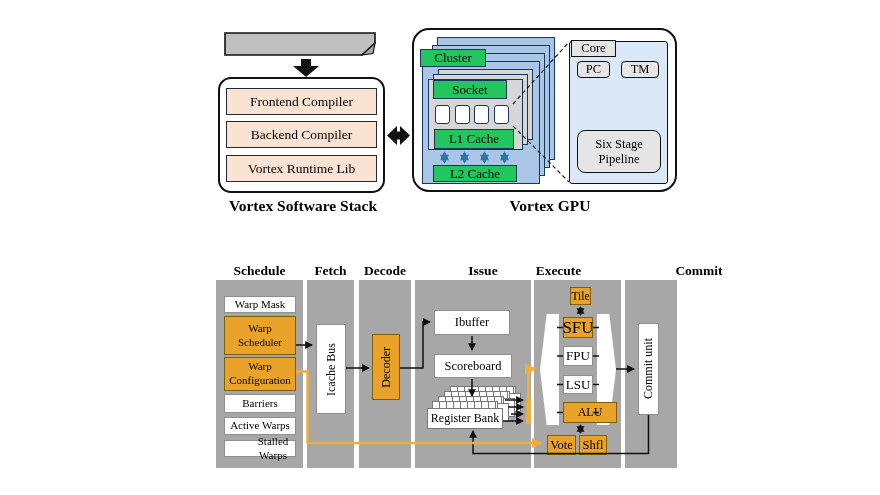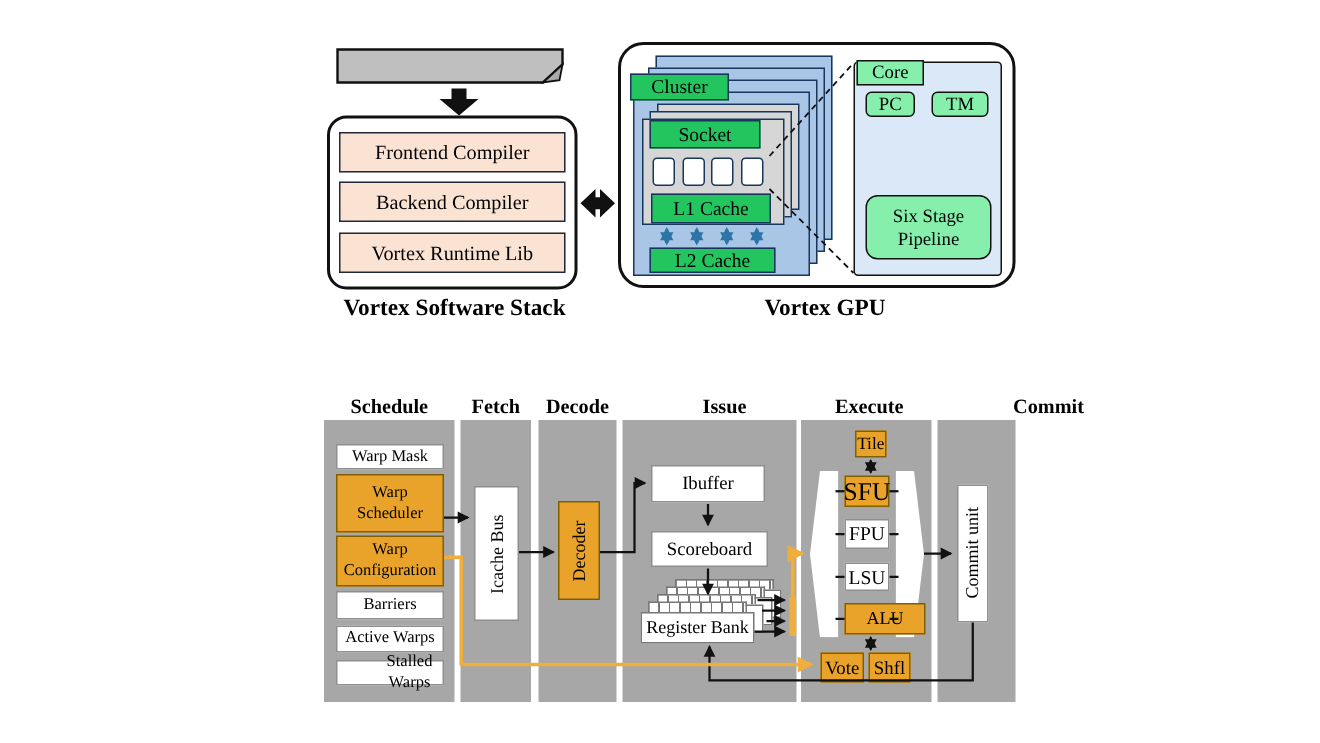--- a/index.html
+++ b/index.html
@@ -10,21 +10,21 @@
   
   .sw-container{border:2px solid #111;border-radius:13px;background:#fff;}
   .peach{background:#FBE3D4;border:1.5px solid #22283a;font-size:13.5px;}
   .caption{font-weight:bold;font-size:15.5px;}
   .gpu-container{border:2.3px solid #111;border-radius:17px;background:#fff;}
   .cluster-layer{background:#A9C6E6;border:1.6px solid #16365C;}
   .socket-layer{background:#D6D6D6;border:1.4px solid #16365C;}
   .navy-box{background:#22c55e;border:1.5px solid #16365C;font-size:13px;}
   .core-sq{background:#fff;border:1.5px solid #16365C;border-radius:3px;}
   .core-box{background:#DBE8F7;border:1.8px solid #111;border-radius:3px;}
-  .core-white{background:#86efac;border:1.5px solid #111;font-size:12.5px;line-height:1.15;}
+  .core-white{background:#e5e5e5;border:1.5px solid #111;font-size:12.5px;line-height:1.15;}
   
   .panel{background:#A7A7A7;}
   .stage-hd{font-weight:bold;font-size:13.5px;text-align:center;}
   .pbox{font-size:11px;line-height:1.25;}
   .wht{background:#fff;border:1px solid #8f8f8f;}
   .org{background:#E9A32A;border:1.3px solid #7F6000;}
   .vtext{writing-mode:vertical-rl;transform:rotate(180deg);white-space:nowrap;}
   .mux{background:#fff;}
   .mux-l{clip-path:polygon(35% 0,100% 0,100% 100%,35% 100%,0 50%);}
   .mux-r{clip-path:polygon(0 0,65% 0,100% 50%,65% 100%,0 100%);}
@@ -70,21 +70,21 @@
   <div class="abs ctr core-white" style="left:577px;top:61px;width:33px;height:17px;border-radius:4px;z-index:3;">PC</div>
   <div class="abs ctr core-white" style="left:621px;top:61px;width:38px;height:17px;border-radius:4px;z-index:3;">TM</div>
   <div class="abs ctr core-white" style="left:577px;top:130px;width:84px;height:43px;border-radius:8px;z-index:3;padding:0 10px;">Six Stage Pipeline</div>
 
   <div class="abs ctr caption" style="left:460px;top:196px;width:180px;height:20px;">Vortex GPU</div>
 
   <div class="abs stage-hd" style="left:216px;top:263px;width:87px;">Schedule</div>
   <div class="abs stage-hd" style="left:307px;top:263px;width:47px;">Fetch</div>
   <div class="abs stage-hd" style="left:359px;top:263px;width:52px;">Decode</div>
   <div class="abs stage-hd" style="left:425px;top:263px;width:116px;">Issue</div>
-  <div class="abs stage-hd" style="left:536px;top:263px;width:87px;font-family:Liberation Serif, serif;">Execute</div>
+  <div class="abs stage-hd" style="left:515px;top:263px;width:87px;font-family:Liberation Serif, serif;">Execute</div>
   <div class="abs stage-hd" style="left:652px;top:263px;width:52px;margin-left:21px;">Commit</div>
 
   <div class="abs panel" style="left:216px;top:280px;width:87px;height:188px;"></div>
   <div class="abs panel" style="left:307px;top:280px;width:47px;height:188px;"></div>
   <div class="abs panel" style="left:359px;top:280px;width:52px;height:188px;"></div>
   <div class="abs panel" style="left:415px;top:280px;width:116px;height:188px;"></div>
   <div class="abs panel" style="left:534px;top:280px;width:87px;height:188px;"></div>
   <div class="abs panel" style="left:625px;top:280px;width:52px;height:188px;"></div>
 
   <div class="abs ctr pbox wht" style="left:224px;top:296px;width:72px;height:17px;z-index:2;">Warp Mask</div>

